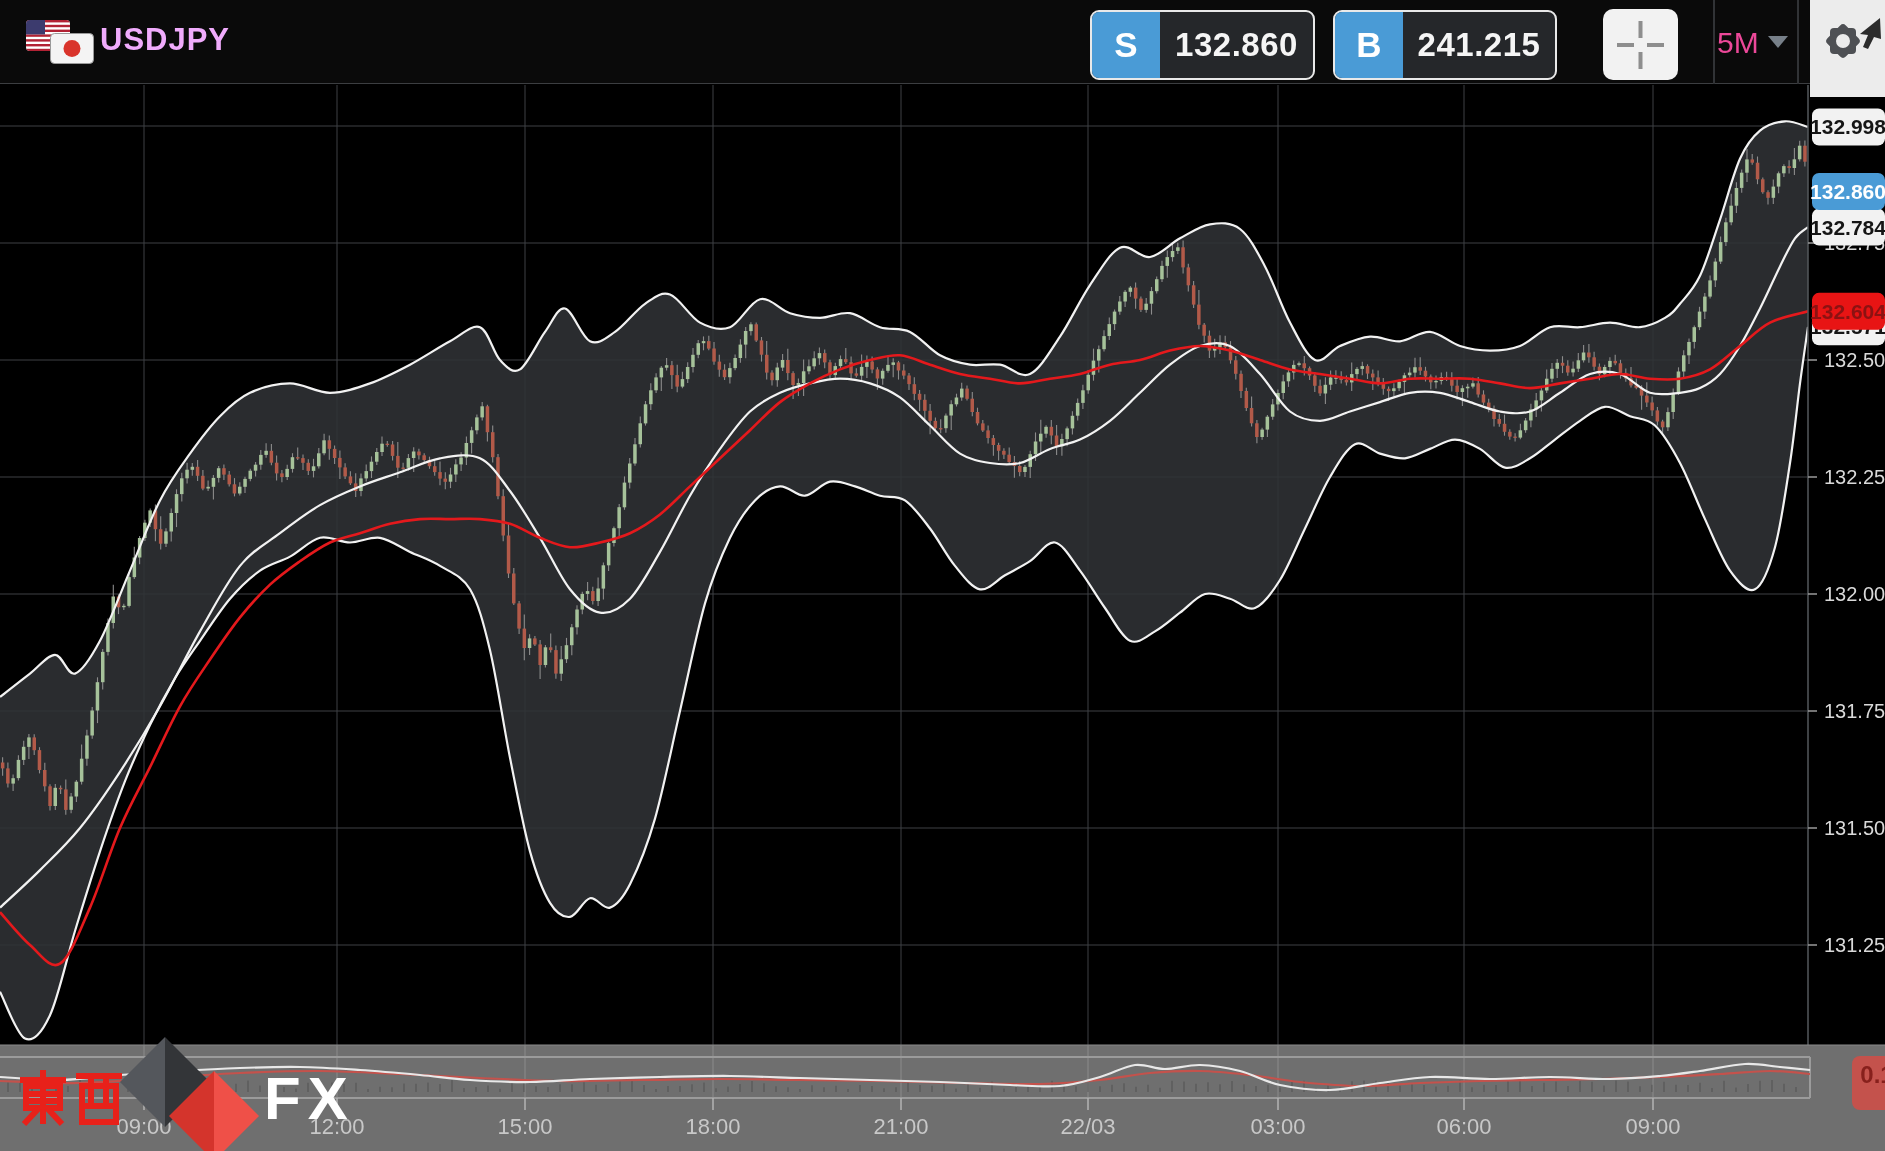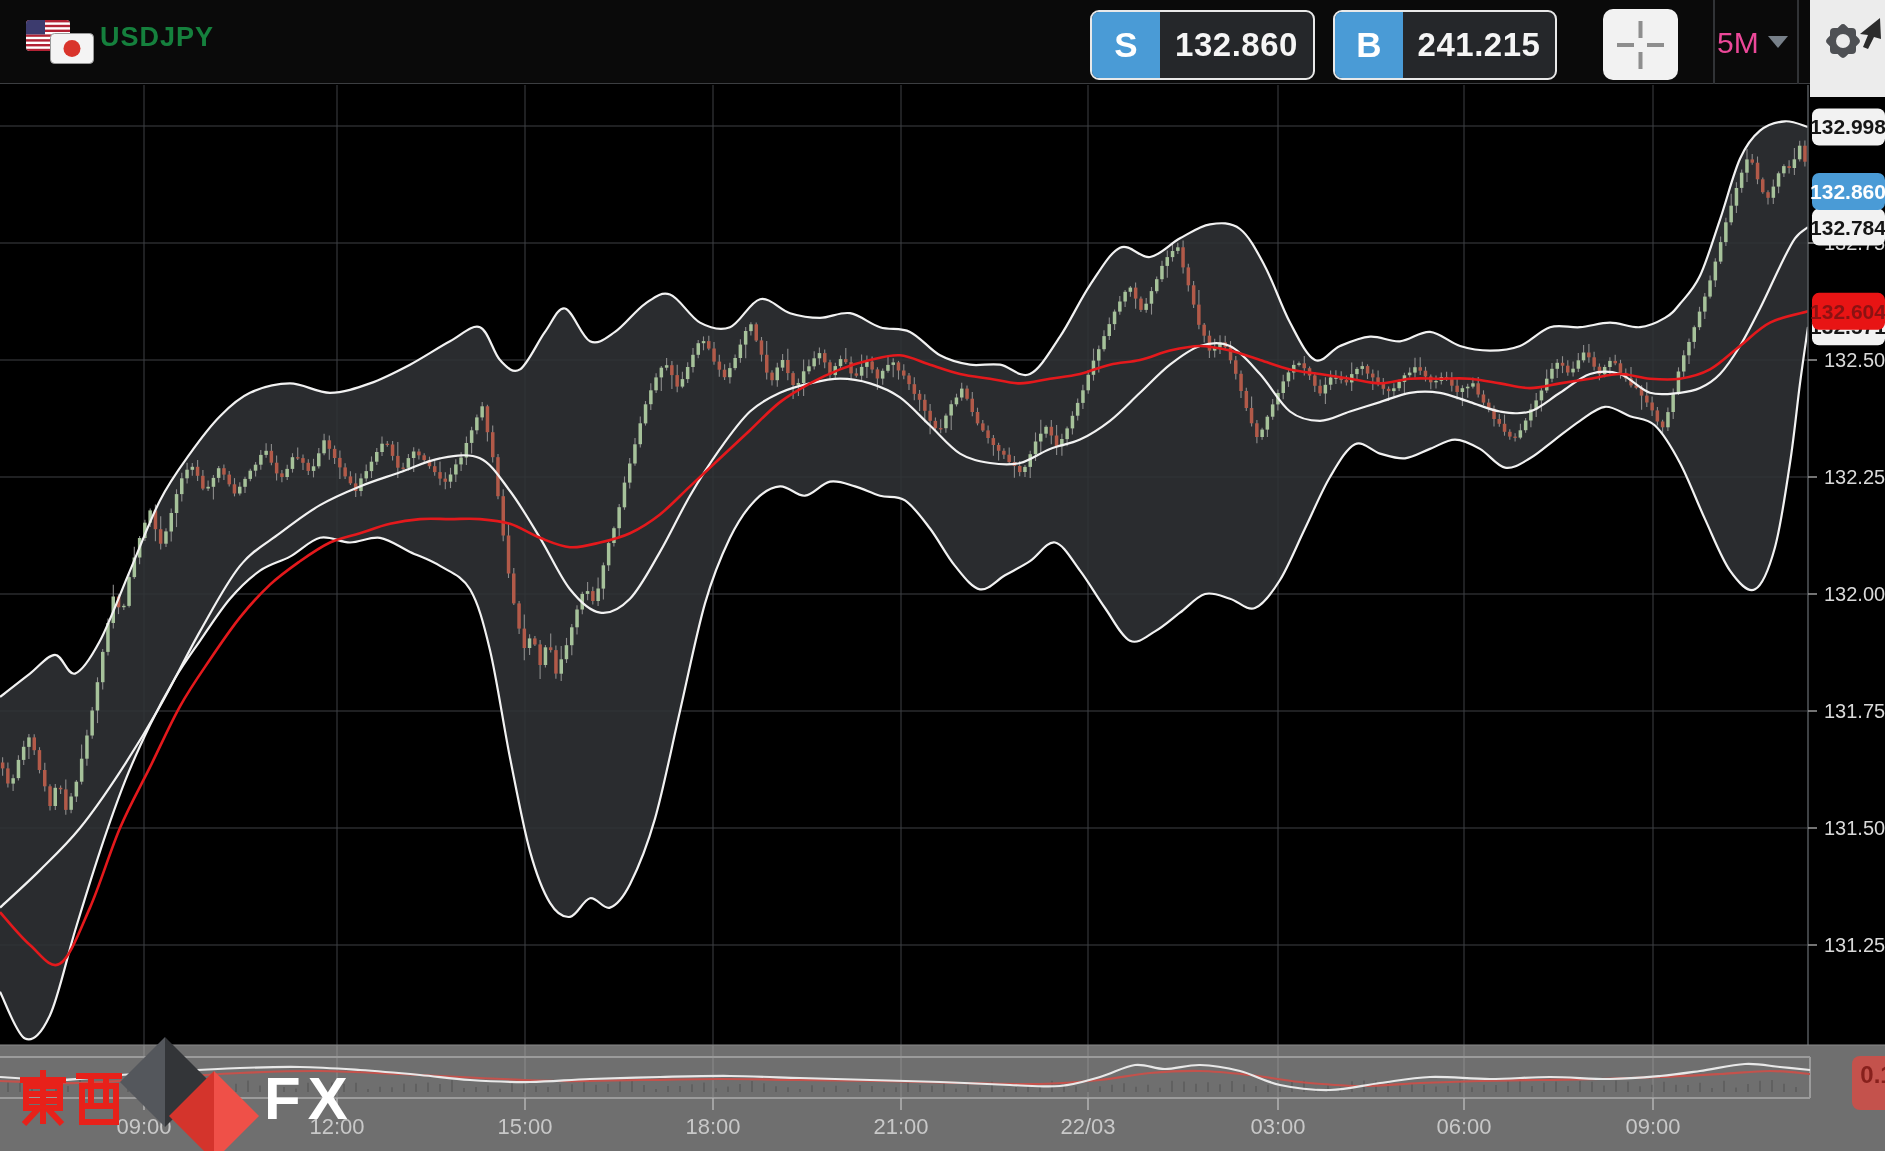--- a/index.html
+++ b/index.html
@@ -6,22 +6,22 @@
   *{box-sizing:border-box;}
   #stage{position:relative;width:1885px;height:1151px;overflow:hidden;background:#000;
          font-family:"Liberation Sans", sans-serif;}
   #chart-svg{position:absolute;left:0;top:0;z-index:1;}
   
   #topbar{position:absolute;left:0;top:0;width:1885px;height:84px;background:#0a0a0a;
           border-bottom:1px solid #3c3e41;z-index:5;}
   .flagwrap{position:absolute;left:26px;top:18px;width:72px;height:50px;}
   .flag-us{position:absolute;left:0;top:2px;}
   .flag-jp{position:absolute;left:24px;top:15px;}
-  #symbol-title{position:absolute;left:100px;top:22px;font-size:27px;font-weight:bold;
-                color:#15803d;letter-spacing:1px;}
+  #symbol-title{position:absolute;left:100px;top:22px;font-size:31px;font-weight:bold;
+                color:#f0abfc;letter-spacing:1px;}
   .quote-btn{position:absolute;top:10px;height:70px;background:#25272a;border:2px solid #e9e9e9;
              border-radius:9px;display:flex;align-items:stretch;overflow:hidden;cursor:pointer;}
   #sell-button{left:1090px;width:225px;}
   #buy-button{left:1333px;width:224px;}
   .quote-tag{width:68px;display:flex;align-items:center;justify-content:center;
              font-size:35px;font-weight:bold;color:#fff;}
   .quote-price{flex:1;display:flex;align-items:center;justify-content:center;
                font-size:33px;font-weight:bold;color:#f5f5f5;letter-spacing:0.5px;}
   #crosshair-button{position:absolute;left:1603px;top:9px;width:75px;height:71px;background:#f2f2f2;
                     border-radius:10px;cursor:pointer;}

